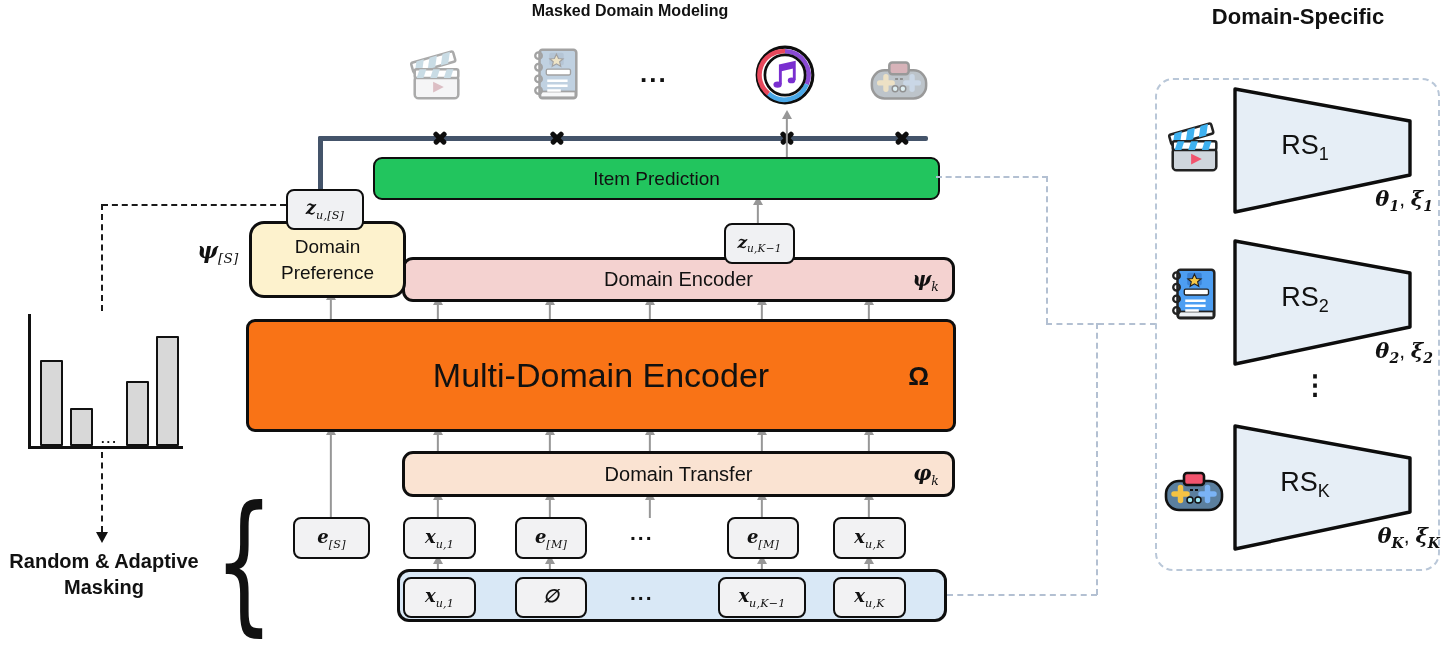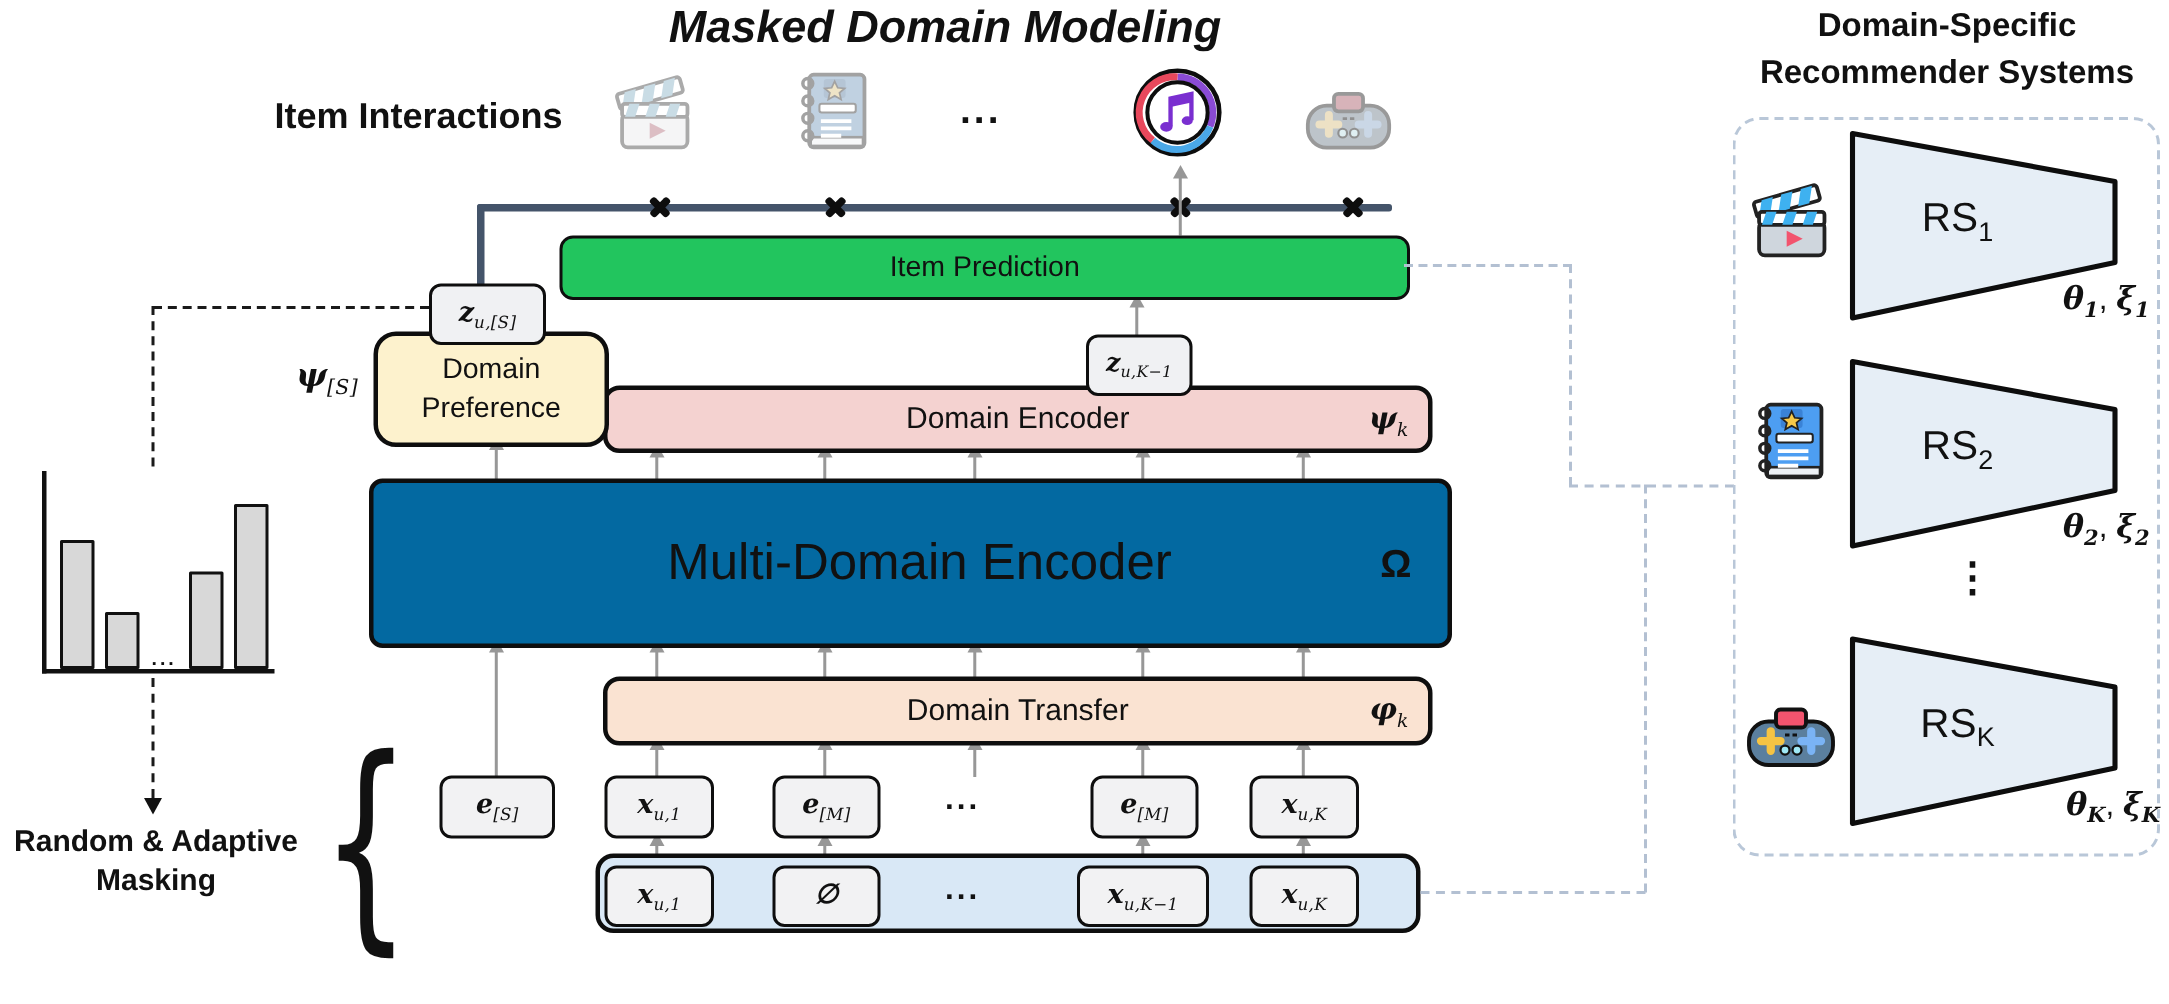--- a/index.html
+++ b/index.html
@@ -69,22 +69,21 @@
   .icon{position:absolute;}
   .icon-faded{filter:saturate(0.45) opacity(0.5);}
 
   .ellipsis{font-weight:bold;letter-spacing:2px;}
 </style>
 </head>
 <body>
 
 <div class="canvas">
 
-  <div class="abs hdr center" style="left:400px;top:2px;width:460px;font-size:30px;font-style:italic;">Masked Domain Modeling</div>
-  <div class="abs hdr" style="left:183px;top:64px;font-size:24px;">Item Interactions</div>
+  <div class="abs hdr center" style="left:400px;top:2px;width:460px;font-size:16px;">Masked Domain Modeling</div>
 
   <div class="icon icon-faded" style="left:406px;top:44px;">
     <svg width="62" height="62" viewBox="0 0 64 64">
       <rect x="9" y="33" width="45" height="23" rx="4" fill="#e9ecef" stroke="#555" stroke-width="2.6"></rect>
       <polygon points="28,39 39,44.5 28,50" fill="#f26d88"></polygon>
       <g transform="rotate(-16 12 26)">
         <rect x="7" y="18" width="45" height="11" rx="2" fill="#fff" stroke="#555" stroke-width="2.6"></rect>
         <polygon points="13,18 21,18 16,29 8,29" fill="#6fc0ea"></polygon>
         <polygon points="27,18 35,18 30,29 22,29" fill="#6fc0ea"></polygon>
         <polygon points="41,18 49,18 44,29 36,29" fill="#6fc0ea"></polygon>
@@ -197,21 +196,21 @@
 
   <div class="blockbox" style="left:402px;top:257px;width:547px;height:39px;background:#f4d2d0;border-radius:11px;">
     <span>Domain Encoder</span>
     <span class="param math"><span class="mi">ψ</span><sub>k</sub></span>
   </div>
 
   <div class="thinbox" style="left:724px;top:223px;width:67px;height:37px;z-index:6;background:#f0f1f3;">
     <span class="math" style="font-size:17px;"><span class="mi">z</span><sub>u,K−1</sub></span>
   </div>
 
-  <div class="blockbox" style="left:246px;top:319px;width:704px;height:107px;background:#0369a1;border-width:3.8px;border-radius:9px;padding-left:12px;">
+  <div class="blockbox" style="left:246px;top:319px;width:704px;height:107px;background:#f97316;border-width:3.8px;border-radius:9px;">
     <span style="font-size:34px;">Multi-Domain Encoder</span>
     <span class="param" style="right:24px;font-size:26px;font-weight:bold;">Ω</span>
   </div>
 
   <div class="blockbox" style="left:402px;top:451px;width:547px;height:40px;background:#fae3d2;border-radius:11px;">
     <span>Domain Transfer</span>
     <span class="param math"><span class="mi">φ</span><sub>k</sub></span>
   </div>
 
   <div class="thinbox" style="left:293px;top:517px;width:73px;height:38px;">
@@ -268,21 +267,20 @@
   </div>
 
   <div class="ldash-h" style="left:936px;top:176px;width:112px;"></div>
   <div class="ldash-v" style="left:1046px;top:176px;height:148px;"></div>
   <div class="ldash-h" style="left:1046px;top:323px;width:110px;"></div>
   <div class="ldash-h" style="left:947px;top:594px;width:150px;"></div>
   <div class="ldash-v" style="left:1096px;top:323px;height:272px;"></div>
 
   <div class="abs hdr center" style="left:1150px;top:2px;width:296px;font-size:22px;line-height:1.4;">
     <div>Domain-Specific</div>
-    <div>Recommender Systems</div>
   </div>
   <div class="panel-dash"></div>
 
   <div class="icon" style="left:1164px;top:116px;">
     <svg width="62" height="62" viewBox="0 0 64 64">
       <rect x="9" y="33" width="45" height="23" rx="4" fill="#cfd6dd" stroke="#222" stroke-width="2.6"></rect>
       <polygon points="28,39 39,44.5 28,50" fill="#f2546e"></polygon>
       <g transform="rotate(-16 12 26)">
         <rect x="7" y="18" width="45" height="11" rx="2" fill="#fff" stroke="#222" stroke-width="2.6"></rect>
         <polygon points="13,18 21,18 16,29 8,29" fill="#3eb1f0"></polygon>

